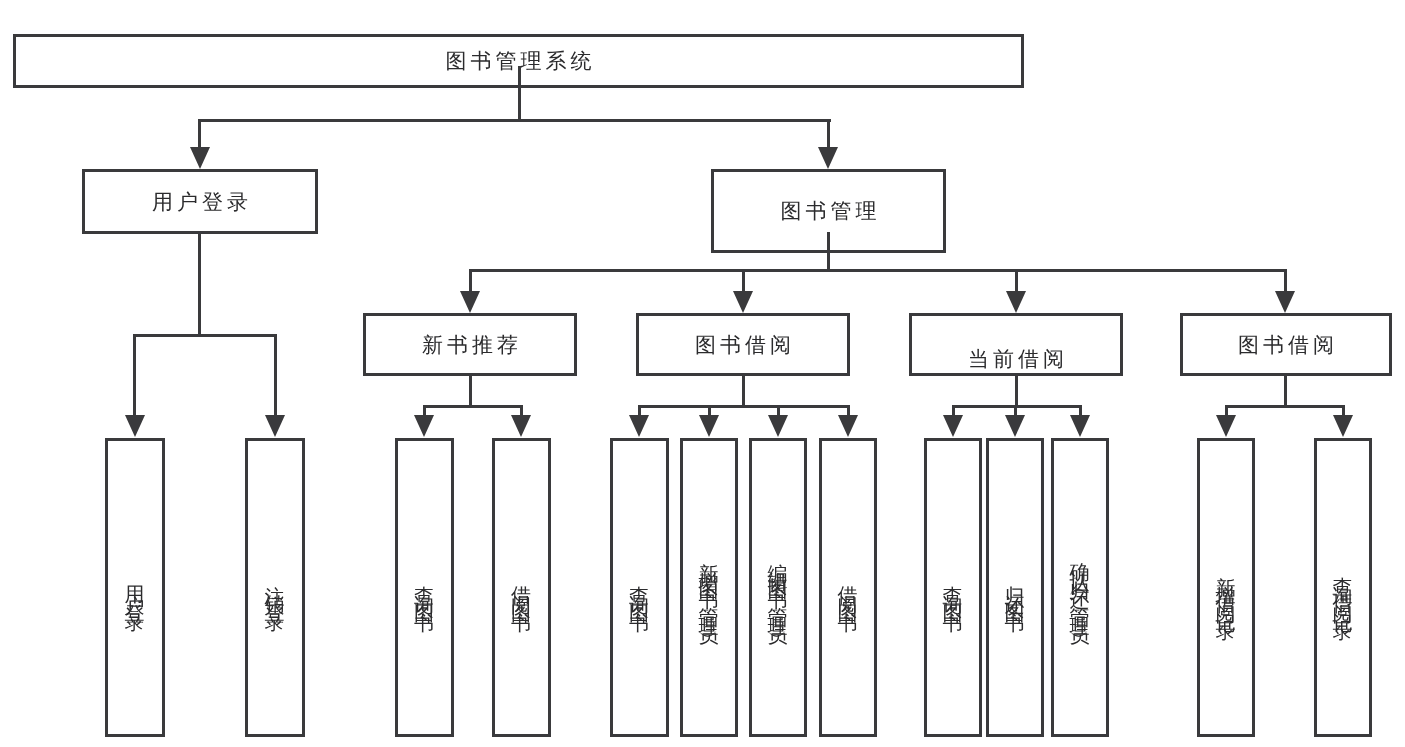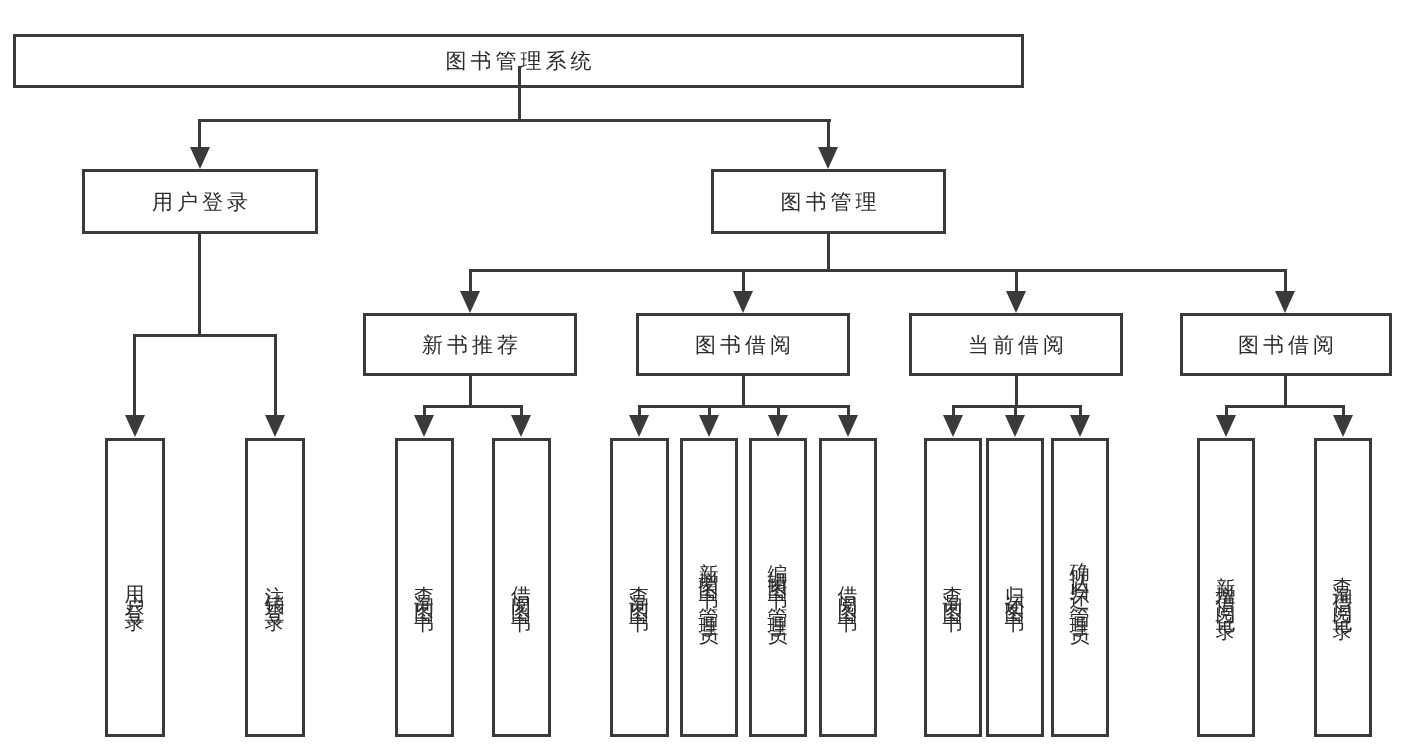--- a/index.html
+++ b/index.html
@@ -64,33 +64,33 @@
 <div id="canvas">
 
   <div class="box" style="left:13px; top:14px; width:1011px; height:54px;margin-top:20px;">
     <span class="hlabel">图书管理系统</span>
   </div>
 
   <div class="box" style="left:82px; top:169px; width:236px; height:65px;">
     <span class="hlabel">用户登录</span>
   </div>
 
-  <div class="box" style="left:711px; top:169px; width:235px; height:65px;">
+  <div class="box" style="left:711px; top:169px; width:235px; height:84px;">
     <span class="hlabel">图书管理</span>
   </div>
 
   <div class="box" style="left:363px; top:313px; width:214px; height:63px;">
     <span class="hlabel">新书推荐</span>
   </div>
 
   <div class="box" style="left:636px; top:313px; width:214px; height:63px;">
     <span class="hlabel">图书借阅</span>
   </div>
 
-  <div class="box" style="left:909px; top:313px; width:214px; height:63px;">
+  <div class="box" style="left:909px; top:313px; width:214px; height:63px;align-items:flex-end;">
     <span class="hlabel">当前借阅</span>
   </div>
 
   <div class="box" style="left:1180px; top:313px; width:212px; height:63px;">
     <span class="hlabel">图书借阅</span>
   </div>
 
   <div class="box vbox" style="left:105px; top:438px; width:60px; height:299px;">
     <span class="vlabel">用户登录</span>
   </div>

